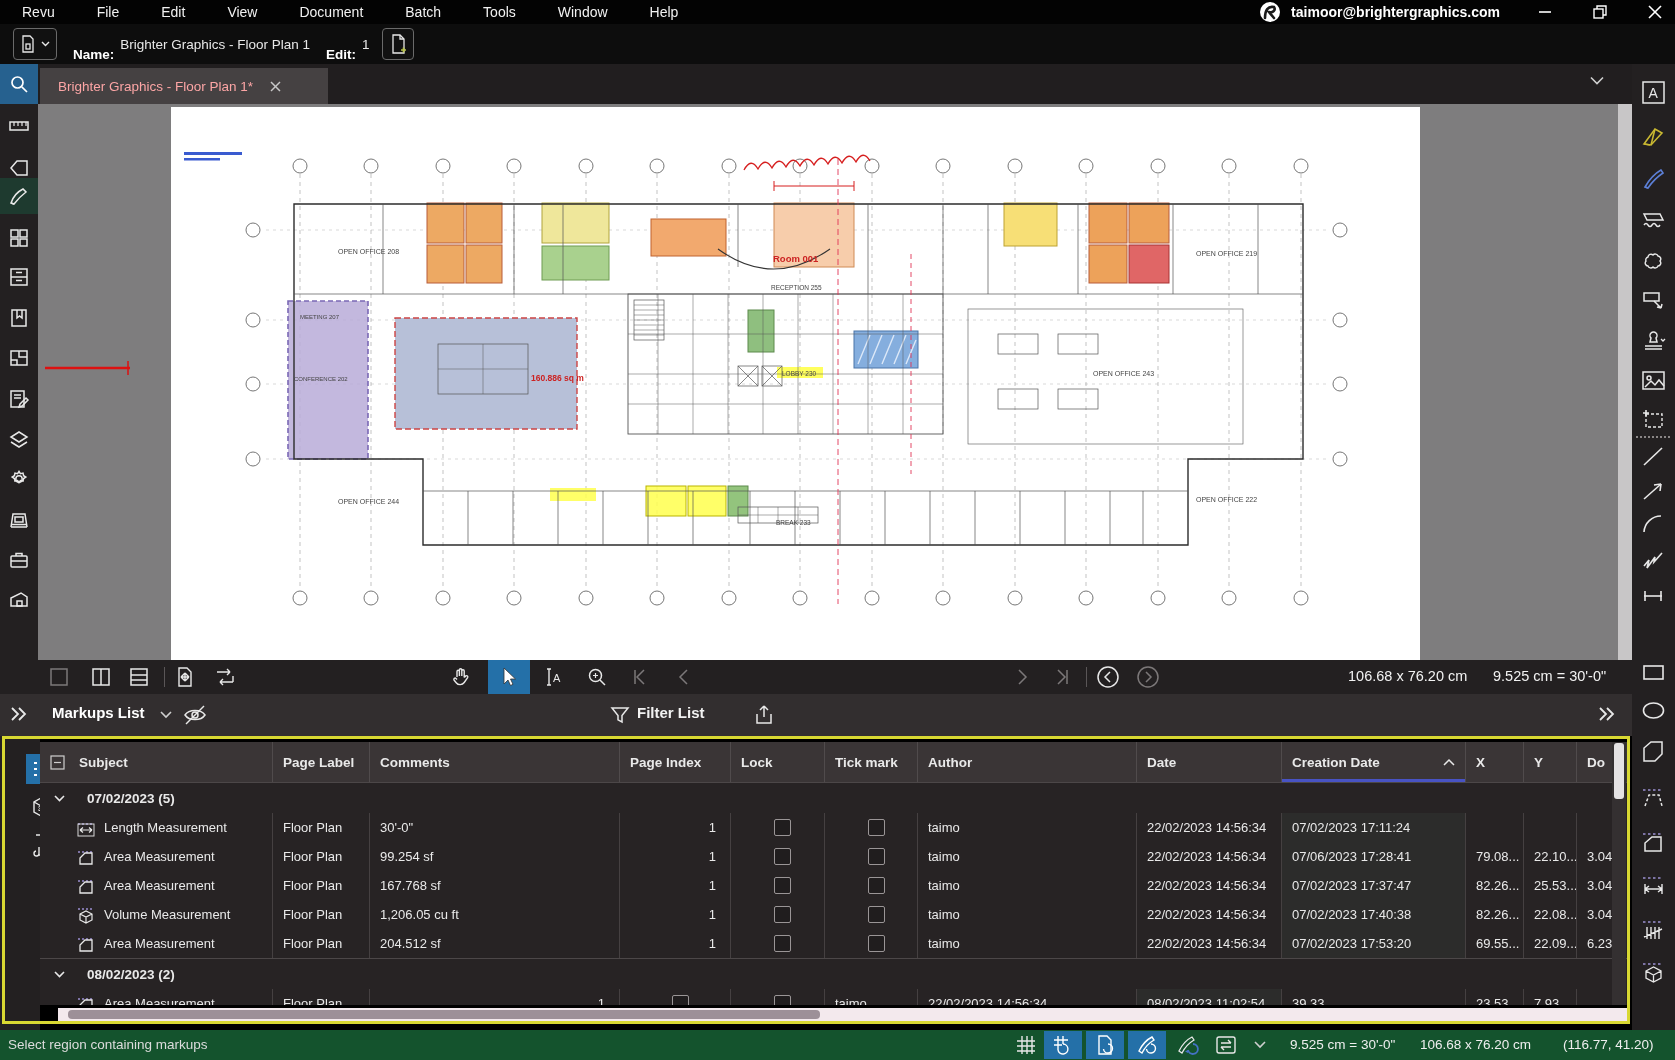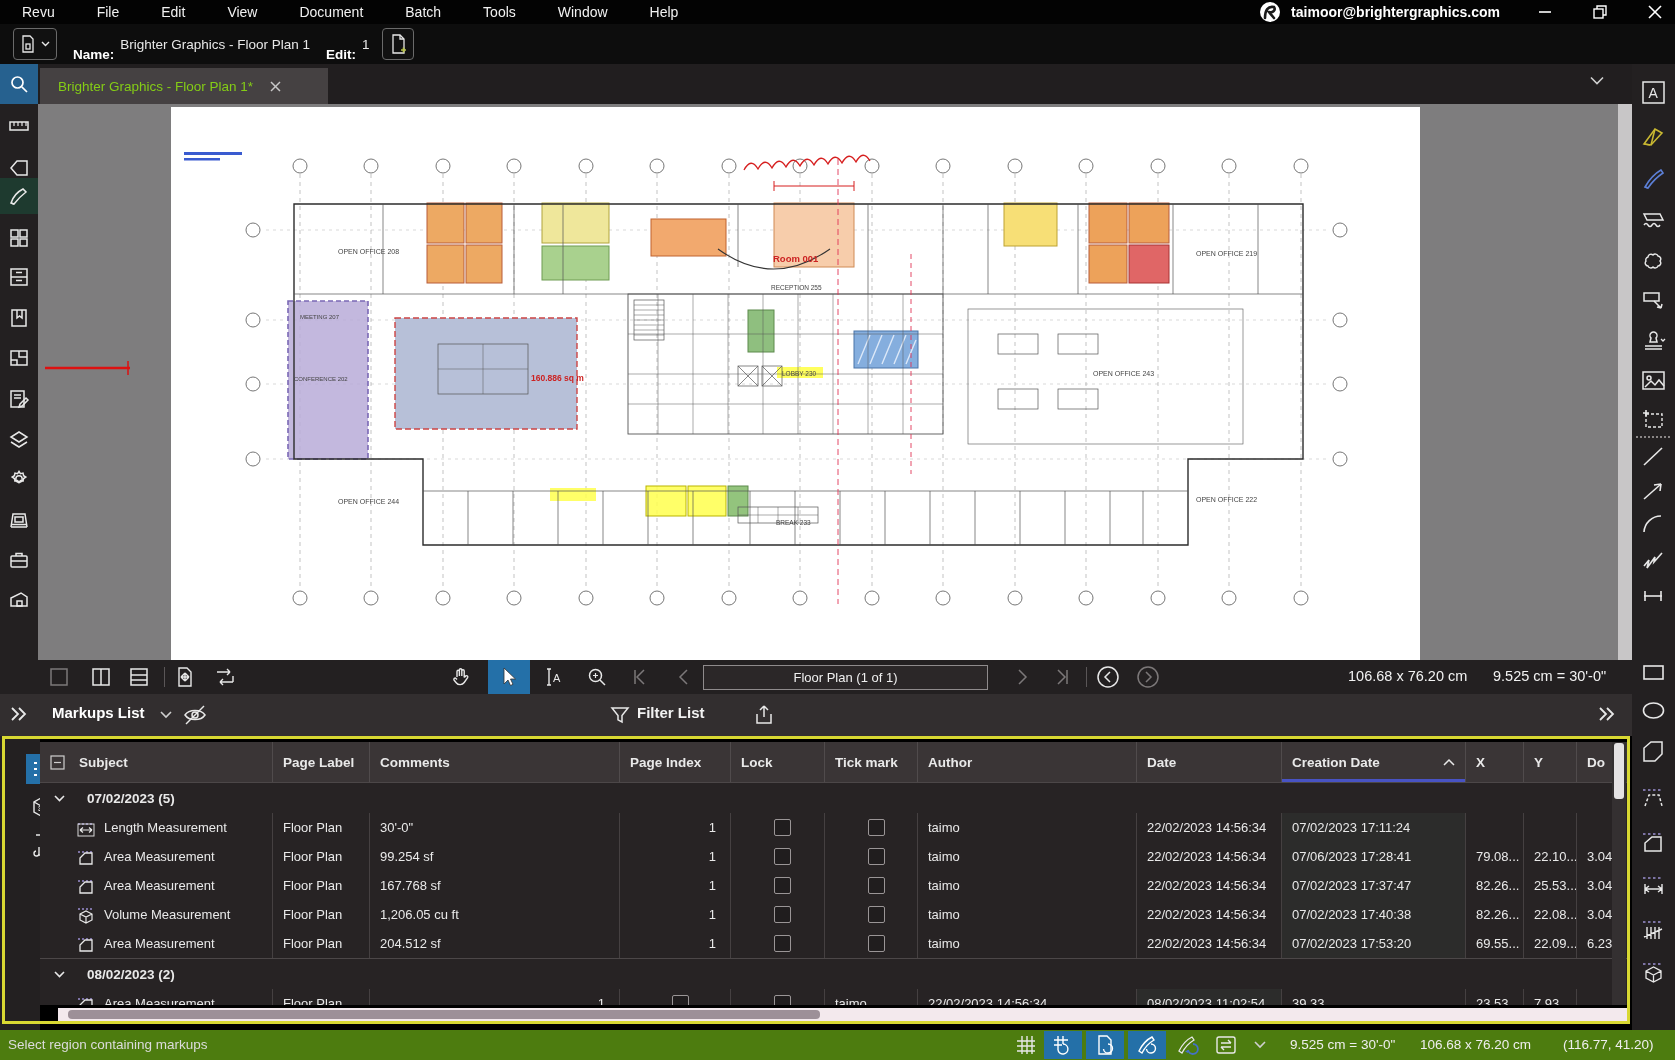--- a/index.html
+++ b/index.html
@@ -14,21 +14,21 @@
   .win-cluster{position:absolute;right:10px;top:0;height:24px;display:flex;align-items:center;gap:35px;}
   .account{display:flex;align-items:center;gap:10px;font-size:14px;font-weight:bold;color:#fff;}
   .win-btn{width:20px;height:18px;display:flex;align-items:center;justify-content:center;}
   
   .doc-bar{left:0;top:24px;width:1675px;height:40px;background:#0d0d0d;display:flex;align-items:center;color:#fff;}
   .doc-box{border:1px solid #6a6a6a;border-radius:4px;height:30px;display:flex;align-items:center;padding:0 6px;margin-left:13px;gap:5px;background:#111;}
   .doc-bar .lbl{font-weight:bold;font-size:13.5px;margin-left:16px;margin-top:21px;}
   .doc-bar .val{font-size:13.5px;margin-left:6px;color:#e8e8e8;}
   
   .tab-bar{left:38px;top:64px;width:1594px;height:40px;background:#211e1f;}
-  .tab{position:absolute;left:2px;top:4px;width:288px;height:36px;background:#454142;color:#84cc16;
+  .tab{position:absolute;left:2px;top:4px;width:288px;height:36px;background:#454142;color:#fca5a5;
     display:flex;align-items:center;font-size:13.5px;padding-left:18px;box-sizing:border-box;}
   .tab-close{margin-left:16px;opacity:.85;}
   .tab-caret{position:absolute;right:28px;top:12px;}
   
   .left-sidebar{left:0;top:64px;width:38px;height:630px;background:#232021;}
   .search-tile{position:absolute;left:0;top:0;width:38px;height:40px;background:#26618f;display:flex;align-items:center;justify-content:center;}
   .ls-ic{position:absolute;left:8px;width:22px;height:22px;}
   .ls-sel{position:absolute;left:0;width:38px;height:36px;background:#1e3a2f;}
   
   .canvas{left:38px;top:104px;width:1594px;height:556px;background:#7e7d7e;overflow:hidden;}
@@ -64,21 +64,21 @@
   .cb{width:15px;height:15px;border:1px solid #9a9596;background:#201d1e;border-radius:2px;margin:0 auto;}
   .cell-num{justify-content:flex-end;padding-right:14px;}
   .tint{background:rgba(72,96,82,0.16);}
   .creation-underline{position:absolute;left:0;bottom:0;height:3px;width:100%;background:#4853c4;}
   .vscroll{position:absolute;left:1572px;top:0;width:14px;height:263px;background:#343031;}
   .vthumb{position:absolute;left:2px;top:1px;width:10px;height:56px;background:#e4e2e3;border-radius:3px;}
   .hscroll{left:58px;top:1008px;width:1570px;height:13px;background:#f3e9ed;}
   .hthumb{position:absolute;left:10px;top:2px;width:752px;height:9px;background:#9d9098;border-radius:4px;}
   .yellow-box{left:2px;top:736px;width:1628px;height:288px;border:3px solid #d8d832;box-sizing:border-box;pointer-events:none;z-index:60;}
   
-  .status-bar{left:0;top:1030px;width:1675px;height:30px;background:#4d7c0f;color:#dcdcdc;z-index:70;}
+  .status-bar{left:0;top:1030px;width:1675px;height:30px;background:#14532d;color:#dcdcdc;z-index:70;}
   .sb-msg{position:absolute;left:8px;top:7px;font-size:13.5px;}
   .sb-ic{position:absolute;top:3px;width:24px;height:24px;display:flex;align-items:center;justify-content:center;}
   .sb-blue{background:#2470a8;width:38px;height:28px;top:1px;}
   .sb-txt{position:absolute;top:7px;font-size:13.5px;color:#eee;white-space:nowrap;}
   
   .right-sidebar{left:1632px;top:64px;width:43px;height:966px;background:#232021;}
   .rs-ic{position:absolute;left:9px;width:25px;height:25px;}
   .rs-div{position:absolute;left:4px;width:34px;border-top:2px dotted #8a8686;}
 </style>
 </head>
@@ -479,23 +479,20 @@
     <svg viewBox="0 0 22 22" fill="none" stroke="#7c7879" stroke-width="1.5">
         <path d="M14,4 L7,11 L14,18"></path>
         <line x1="5" y1="4" x2="5" y2="18"></line>
       </svg>
   </span>
   <span class="nt-ic" style="left:636px">
     <svg viewBox="0 0 22 22" fill="none" stroke="#7c7879" stroke-width="1.5">
         <path d="M13,4 L6,11 L13,18"></path>
       </svg>
   </span>
-  <div class="nt-box">
-      <span>Floor Plan (1 of 1)</span>
-    </div>
   <span class="nt-ic" style="left:972px">
     <svg viewBox="0 0 22 22" fill="none" stroke="#7c7879" stroke-width="1.5">
         <path d="M9,4 L16,11 L9,18"></path>
       </svg>
   </span>
   <span class="nt-ic" style="left:1012px">
     <svg viewBox="0 0 22 22" fill="none" stroke="#7c7879" stroke-width="1.5">
         <path d="M8,4 L15,11 L8,18"></path>
         <line x1="17" y1="4" x2="17" y2="18"></line>
       </svg>

